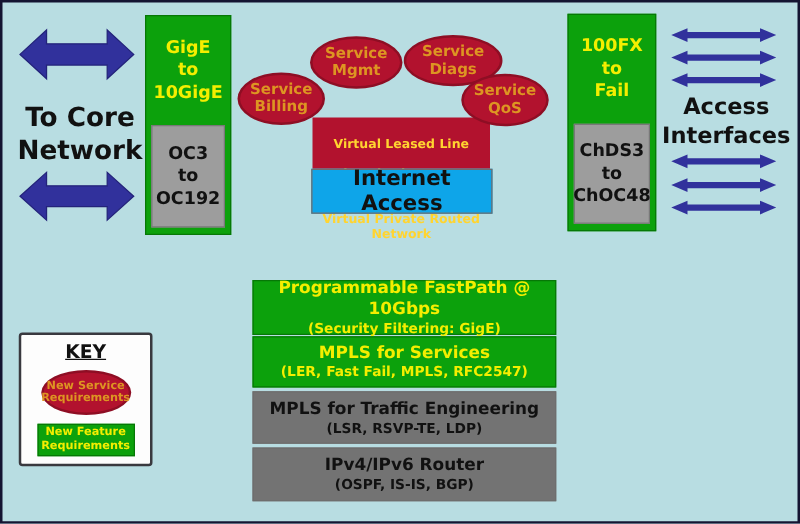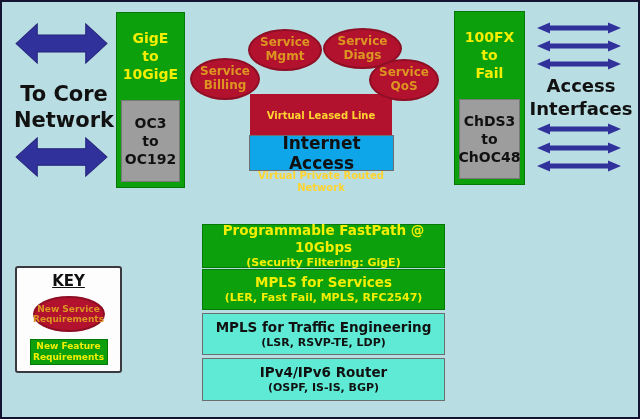--- a/index.html
+++ b/index.html
@@ -27,21 +27,21 @@
   .oval { background:#b2122e; border:2px solid #8e0e24; border-radius:50%;
     color:#dd9522; font-size:12px; line-height:1.15; box-sizing:border-box; }
   .banner { background:#b2122e; color:#ffd430; font-size:10px; line-height:12px;
     text-align:center; padding-top:4px; box-sizing:border-box; }
   .inet { background:#0ea5e9; border:1px solid #6e6e6e; color:#111;
     font-size:17px; box-sizing:border-box; }
 
   
   .row { left:200px; width:243px; box-sizing:border-box; flex-direction:column; }
   .row-green { background:#0ca10c; border:1px solid #067806; }
-  .row-gray  { background:#5eead4; border:1px solid #6e6e6e; }
+  .row-gray  { background:#737373; border:1px solid #6e6e6e; }
   .row .t  { font-size:13.5px; line-height:1.25; }
   .row .st { font-size:11px; line-height:1.25; }
   .row-green .t, .row-green .st { color:#f4ee00; }
   .row-gray  .t, .row-gray  .st { color:#111; }
 
   
   .big-label { color:#111; font-size:21px; line-height:1.25; }
   .med-label { color:#111; font-size:18px; line-height:1.3; }
 
   

